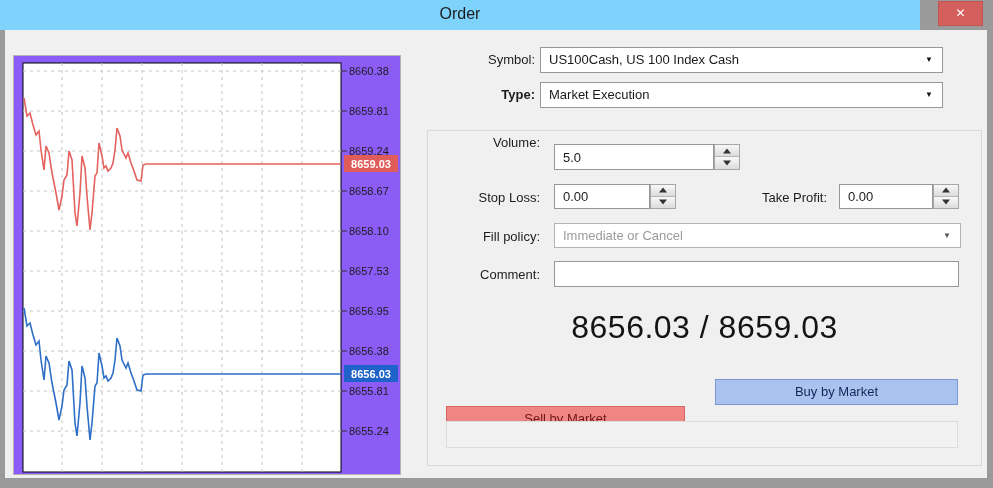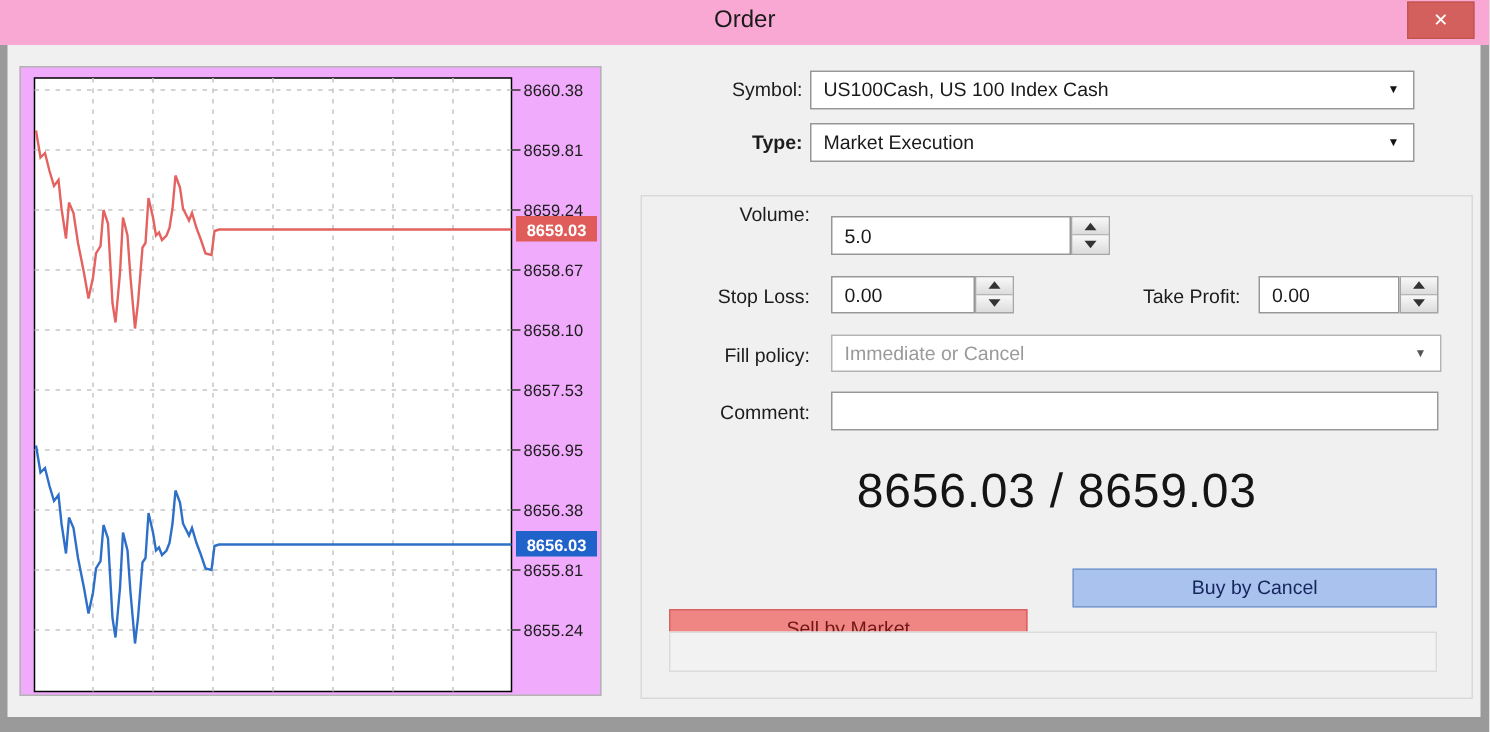--- a/index.html
+++ b/index.html
@@ -1,24 +1,24 @@
 <!DOCTYPE html>
 <html><head>
 <meta charset="utf-8">
 <style>
   html,body{margin:0;padding:0;}
   body{font-family:"Liberation Sans","DejaVu Sans",sans-serif;}
   .window{position:relative;width:993px;height:488px;background:#9a9a9a;overflow:hidden;}
-  .titlebar{position:absolute;left:0;top:0;width:993px;height:30px;background:#f9a8d4;}
+  .titlebar{position:absolute;left:0;top:0;width:920px;height:30px;background:#7dd3fc;}
   .title{position:absolute;left:0;top:5px;width:100%;text-align:center;font-size:16px;color:#1b1b1b;}
   .close-btn{position:absolute;left:938px;top:1px;width:45px;height:25px;background:#d4605d;border:1px solid #c35553;box-sizing:border-box;color:#fff;font-size:12px;font-weight:bold;text-align:center;line-height:23px;cursor:pointer;}
   .body{position:absolute;left:5px;top:30px;width:982px;height:448px;background:#f0f0f0;}
 
   
-  .chart-panel{position:absolute;left:8px;top:14px;width:388px;height:420px;background:#f0abfc;border:1px solid #b3b3b3;box-sizing:border-box;}
+  .chart-panel{position:absolute;left:8px;top:25px;width:388px;height:420px;background:#8b5cf6;border:1px solid #b3b3b3;box-sizing:border-box;}
   .chart-panel svg{display:block;}
 
   
   .flabel{position:absolute;width:110px;text-align:right;font-size:13px;color:#1c1c1c;}
   .combo{position:absolute;background:#fff;border:1px solid #979797;box-sizing:border-box;font-size:13px;color:#1a1a1a;}
   .combo .val{position:absolute;left:8px;top:0;line-height:24px;white-space:nowrap;overflow:hidden;max-width:88%;}
   .combo .arr{position:absolute;right:9px;top:0;line-height:24px;font-size:8px;color:#111;}
   .combo.disabled .val{color:#9a9a9a;}
   .combo.disabled{border-color:#b3b3b3;}
   .tinput{position:absolute;background:#fff;border:1px solid #979797;box-sizing:border-box;font-size:13px;color:#1a1a1a;padding:0 0 0 8px;font-family:"Liberation Sans","DejaVu Sans",sans-serif;outline:none;}
@@ -148,18 +148,18 @@
       <span class="val">Immediate or Cancel</span>
       <span class="arr" style="color:#555;">▼</span>
     </div>
 
     <div class="flabel" style="left:425px;top:237px;">Comment:</div>
     <input class="tinput" style="left: 549px; top: 231px; width: 405px; height: 26px;" value="">
 
     <div class="quote">8656.03 / 8659.03</div>
 
     <div class="trade-btn sell">Sell by Market</div>
-    <div class="trade-btn buy">Buy by Cancel</div>
+    <div class="trade-btn buy">Buy by Market</div>
 
     <div class="status-bar"></div>
 
   </div>
 </div>
 
 </body></html>

